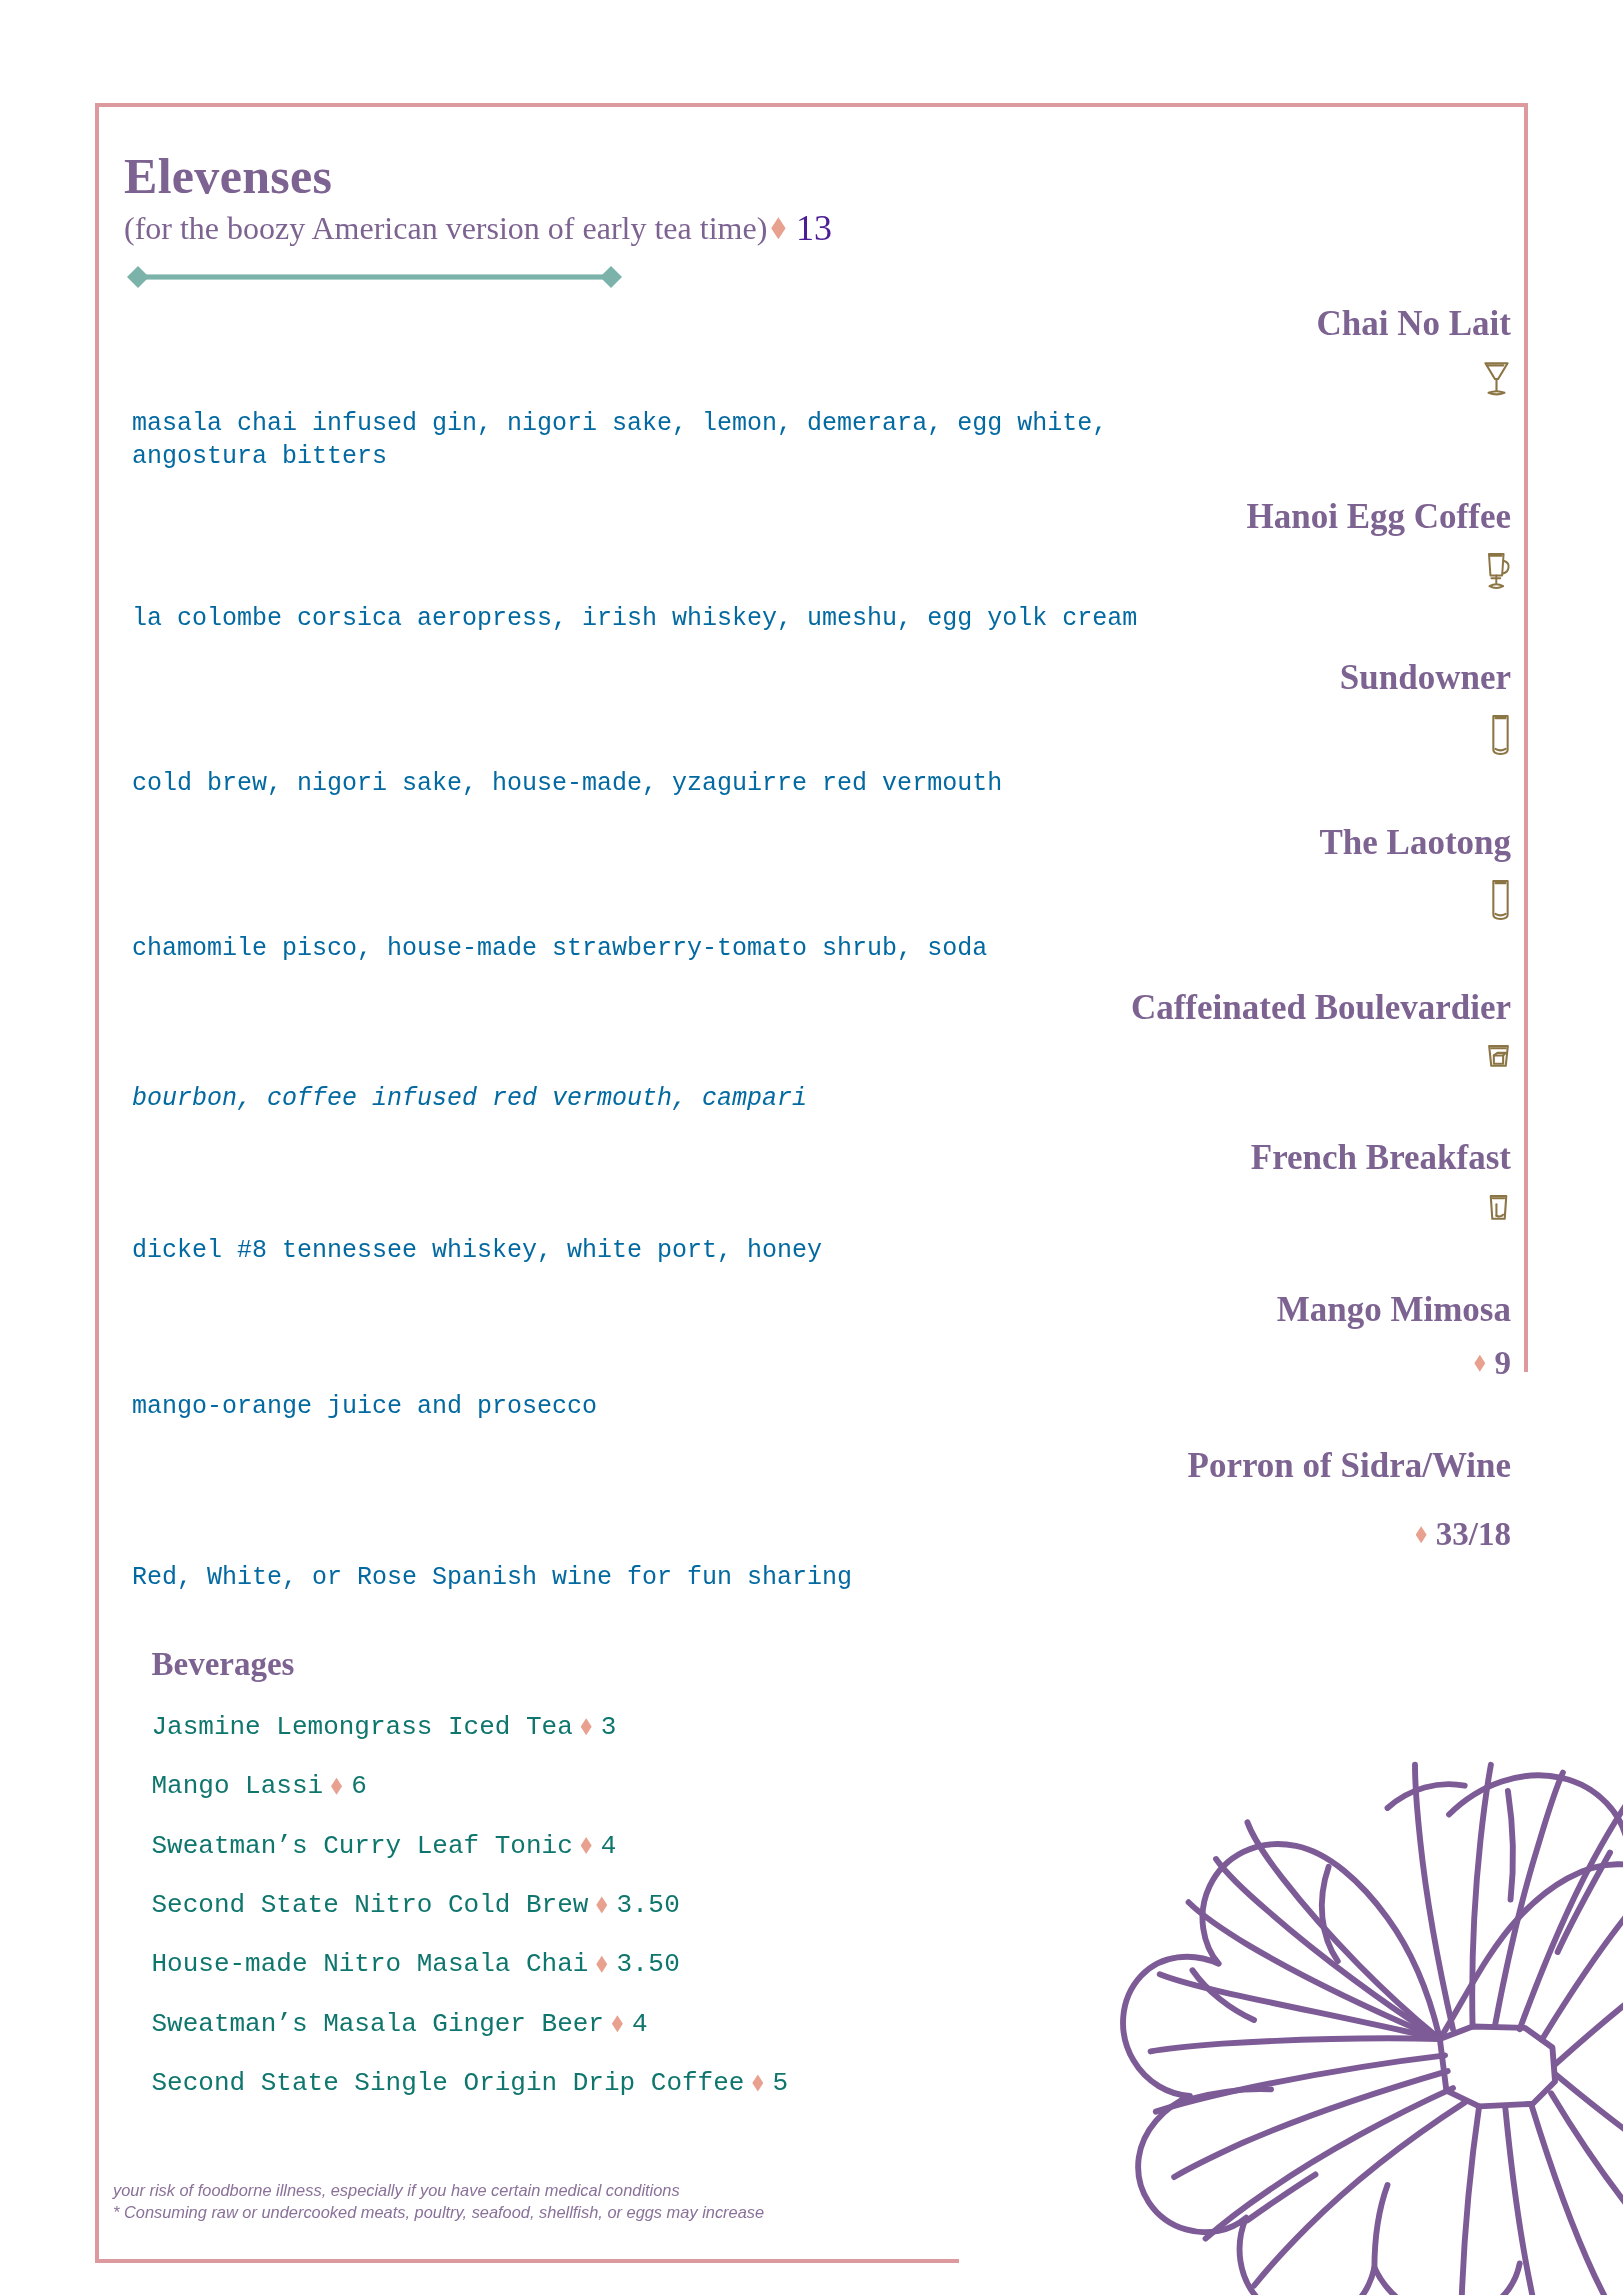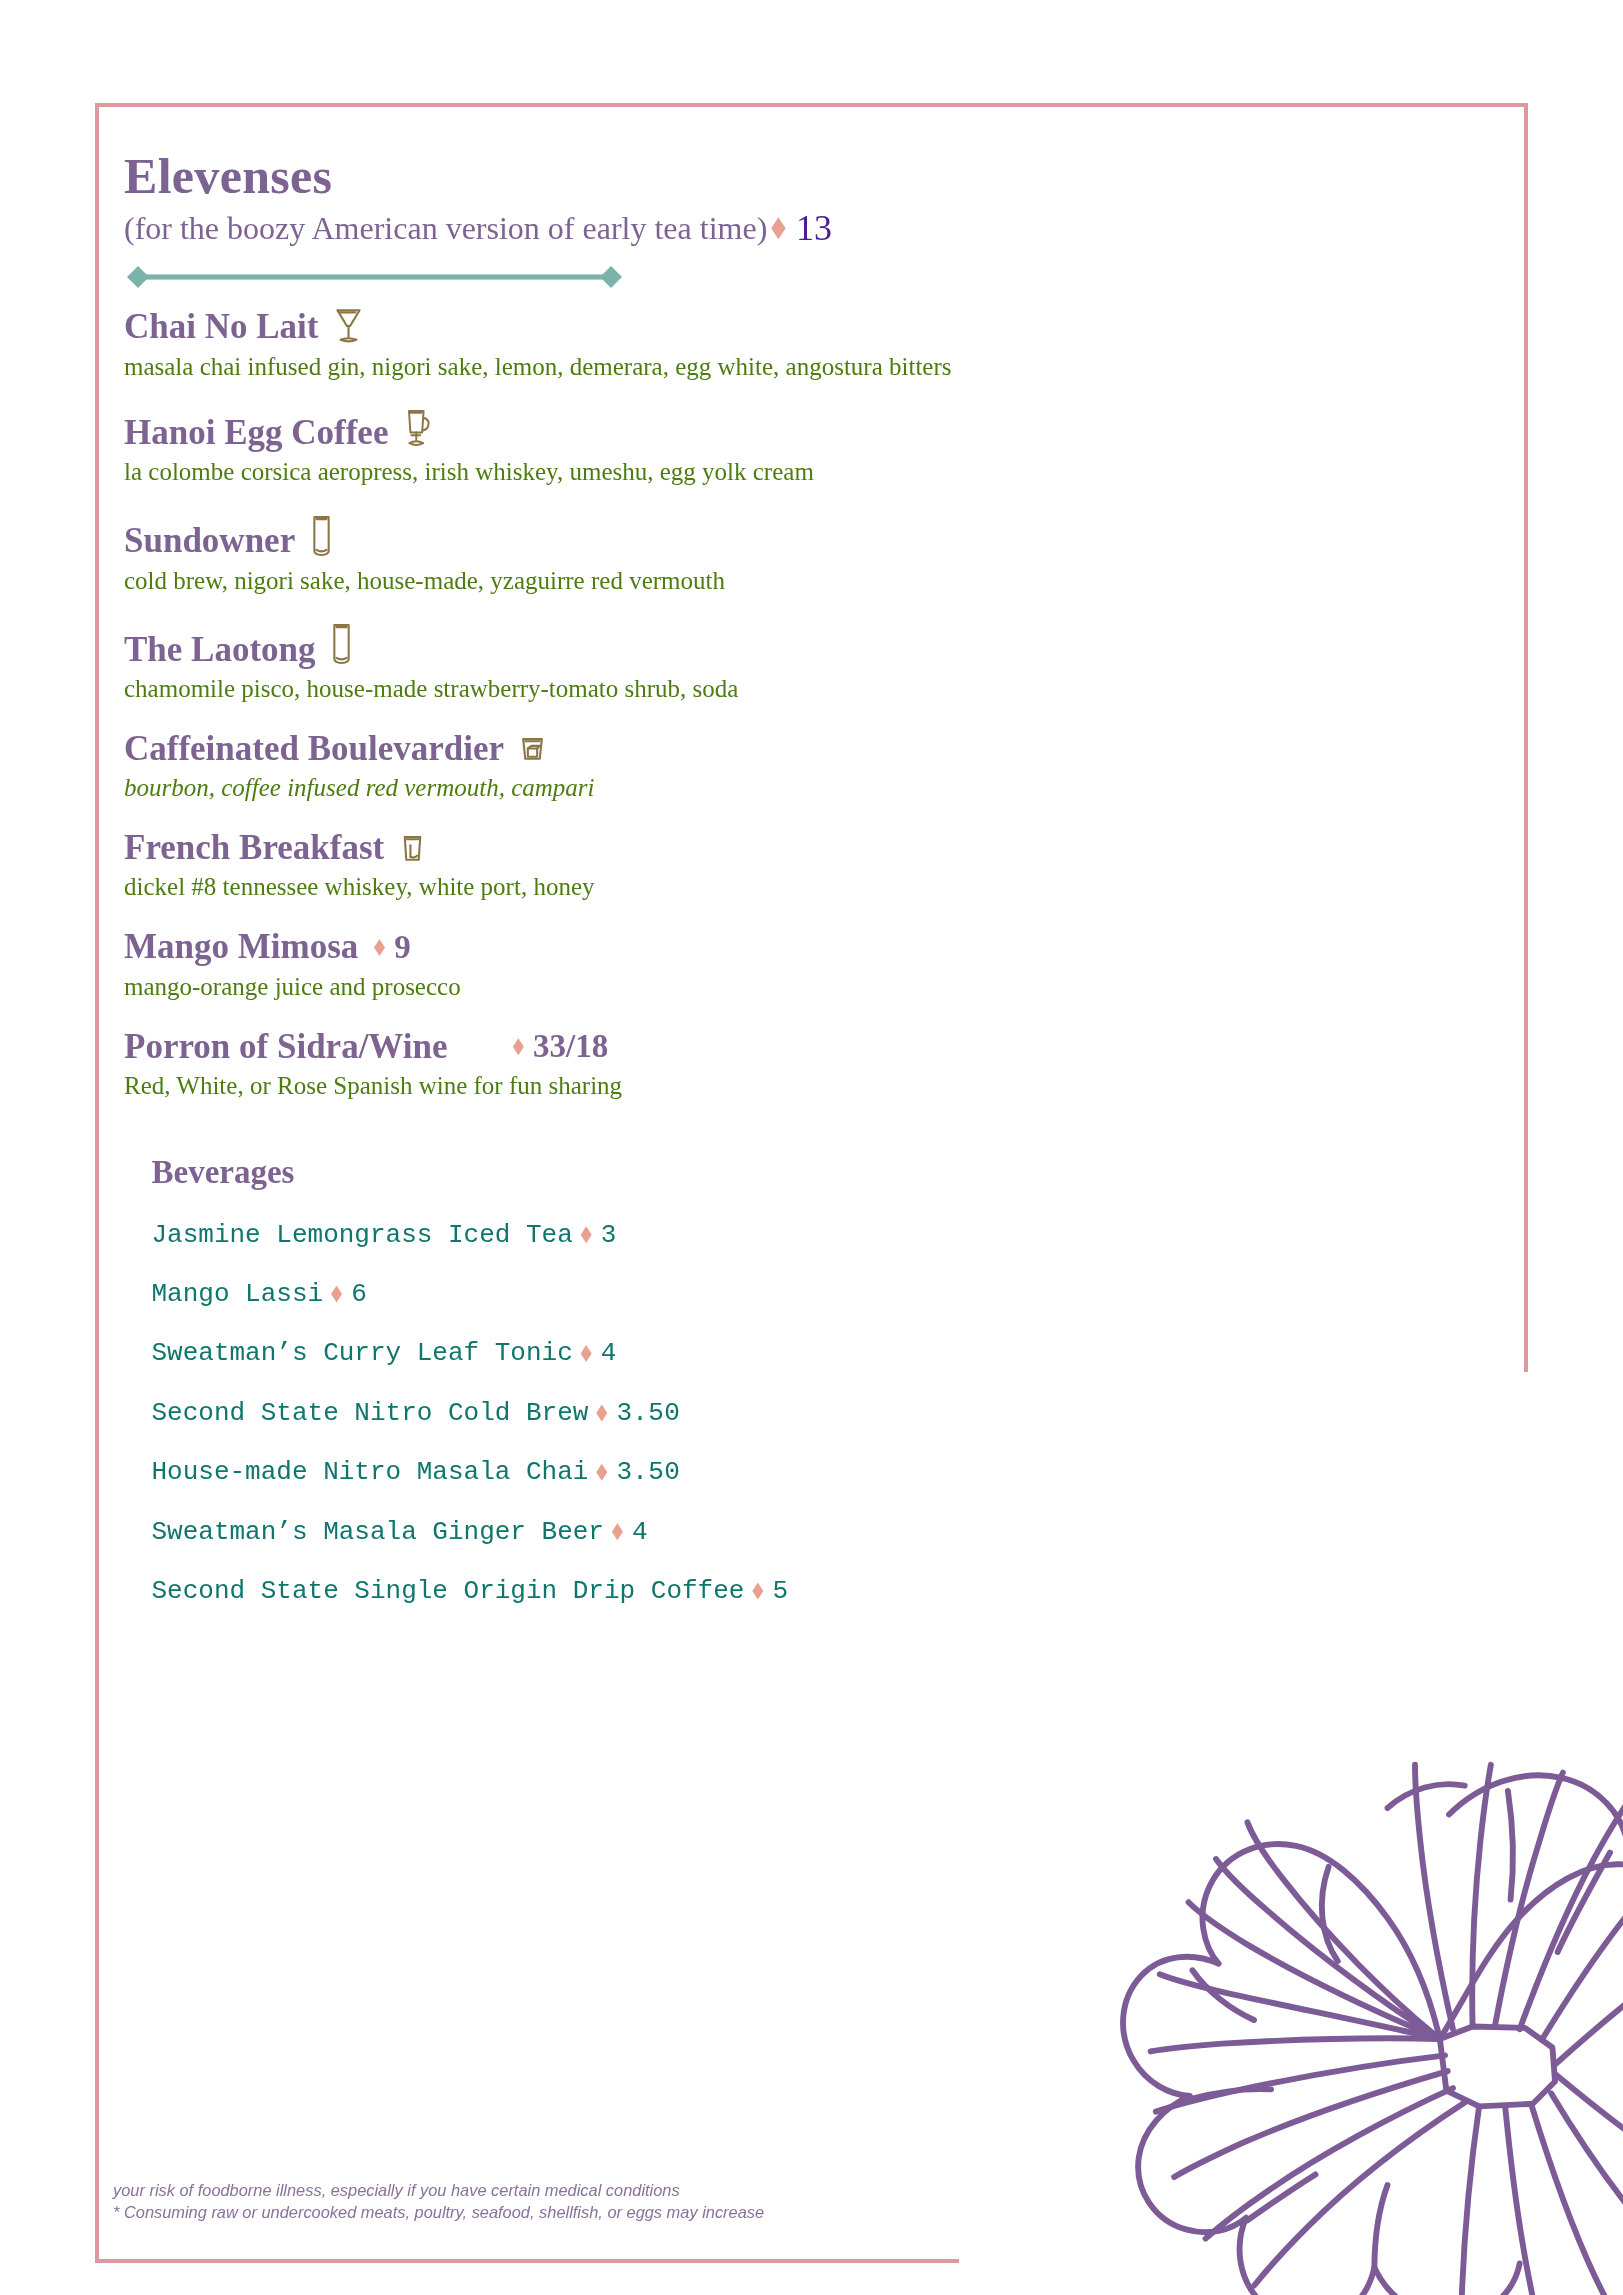--- a/index.html
+++ b/index.html
@@ -112,36 +112,37 @@
     display: block;
   }
 
   
   .drink { margin: 0 0 19.6px 0; }
   .drink-head {
     display: flex;
     align-items: flex-end;
     gap: 15.7px;
     margin: 0 0 3.9px 0;
+    flex-direction: column;
   }
   .drink-name {
     font-family: "Liberation Serif", serif;
     font-weight: bold;
     font-size: 35px;
     line-height: 1.05;
     color: #7d6391;
     white-space: nowrap;
   }
   .drink-desc {
-    font-family: Liberation Serif, serif;
+    font-family: Liberation Mono, monospace;
     font-size: 25px;
     line-height: 1.34;
-    color: #4d7c0f;
+    color: #0369a1;
     max-width: 1047px;
-    margin: 0;
+    margin: 8px;
   }
   .drink-desc.italic { font-style: italic; }
   .drink-price {
     font-family: "Liberation Serif", serif;
     font-weight: bold;
     font-size: 33px;
     color: #7d6391;
     white-space: nowrap;
     display: flex;
     align-items: center;

